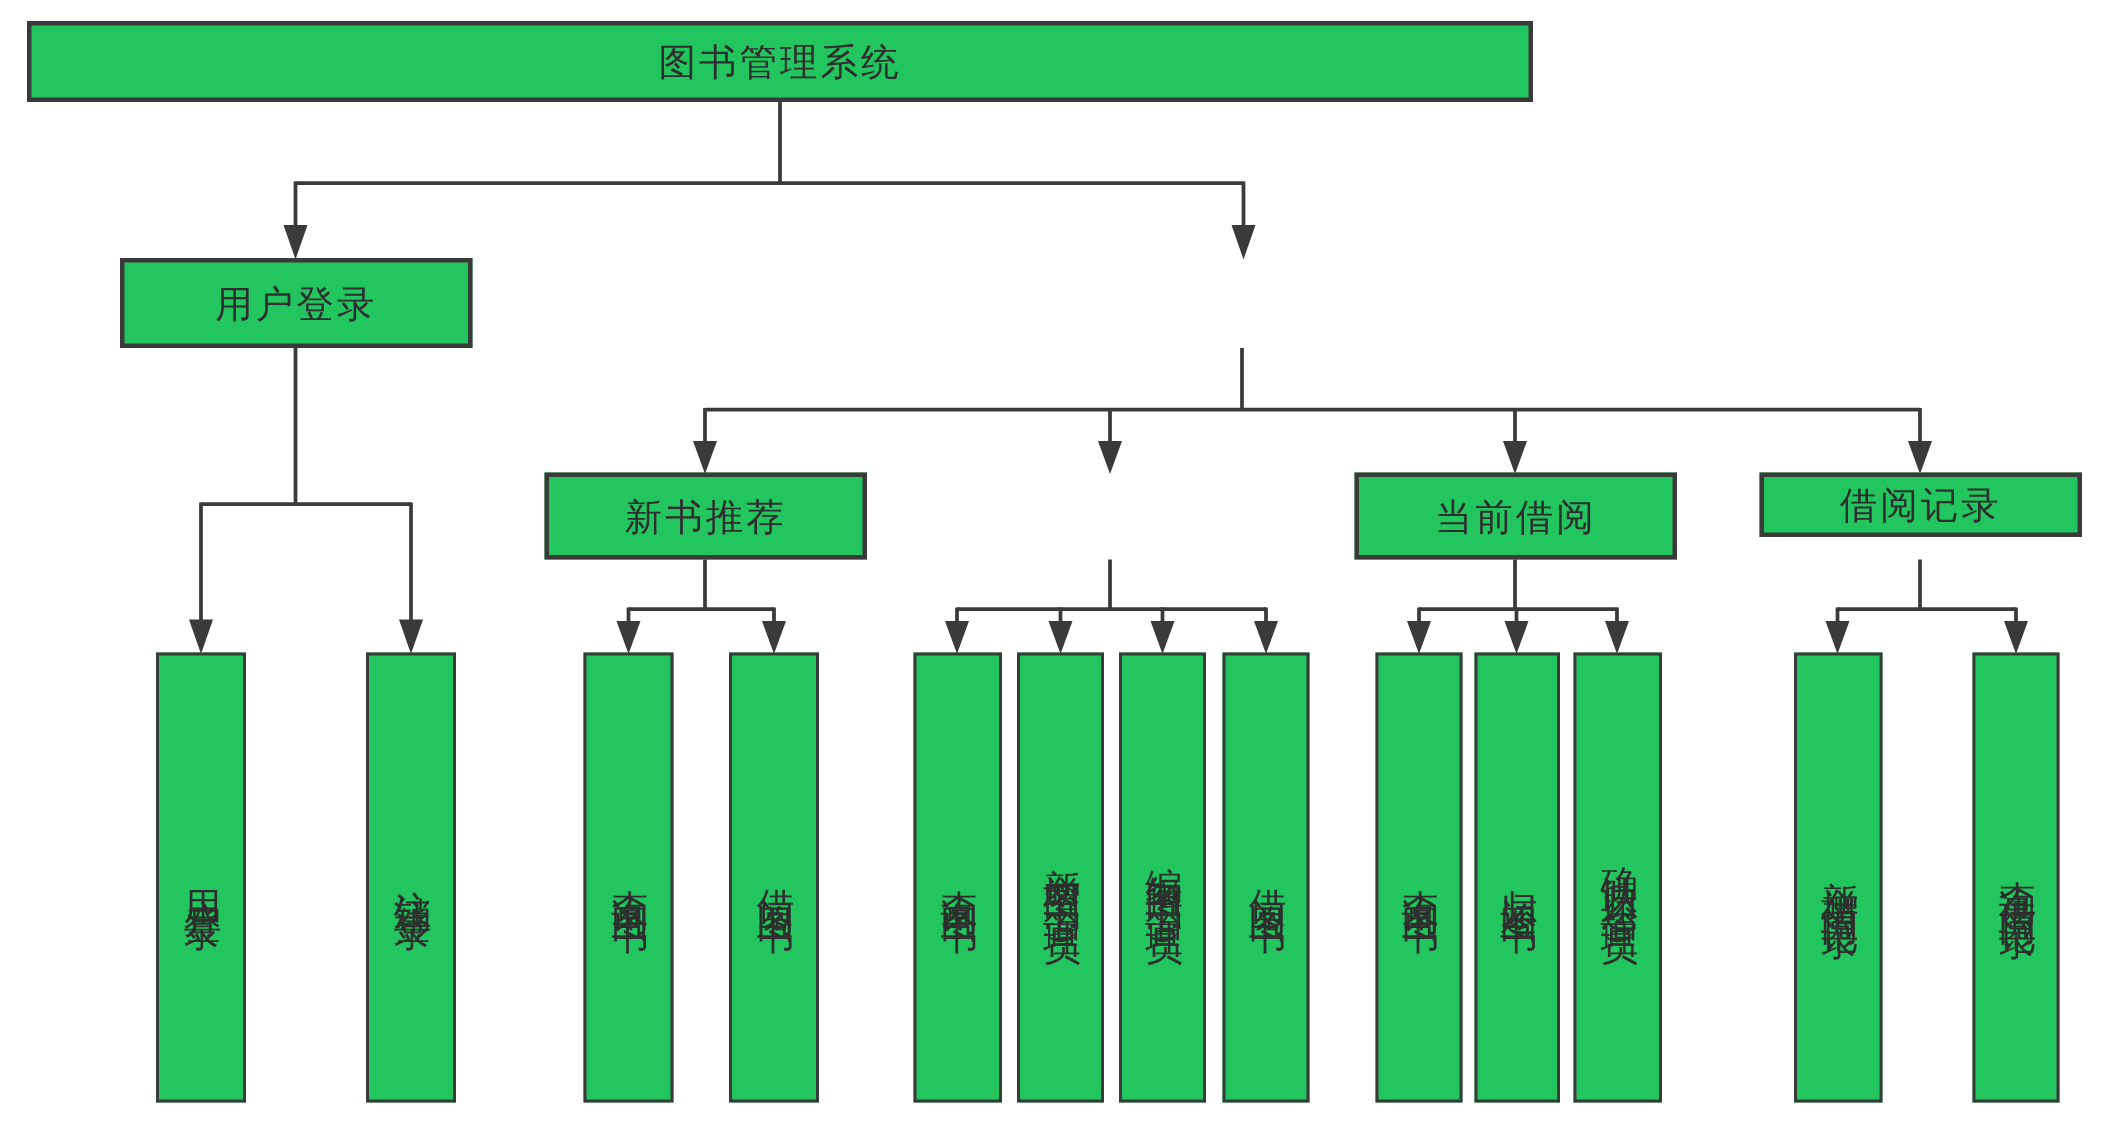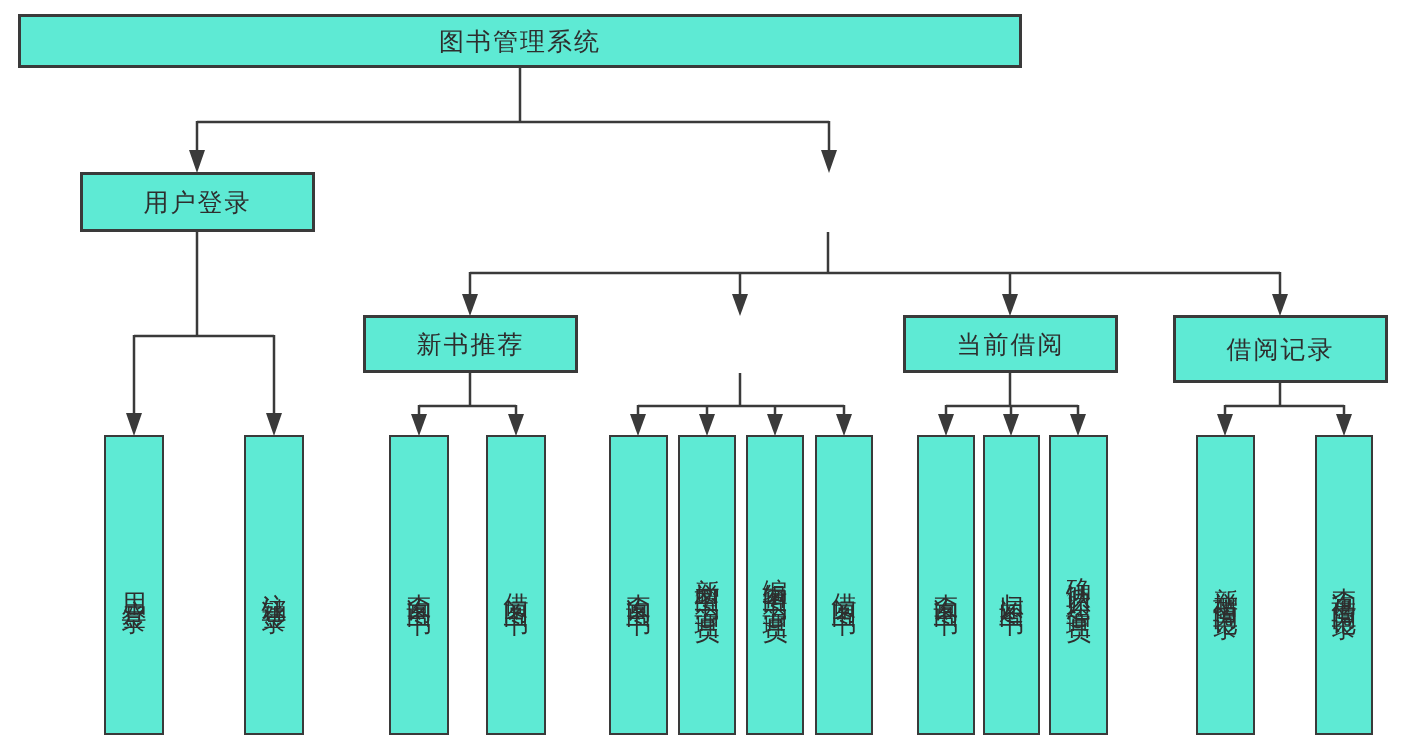--- a/index.html
+++ b/index.html
@@ -16,21 +16,21 @@
     overflow: hidden;
   }
   #connectors {
     position: absolute;
     left: 0; top: 0;
     width: 1405px; height: 747px;
   }
   .box {
     position: absolute;
     box-sizing: border-box;
-    background: #5eead4;
+    background: #22c55e;
     border: 3px solid #3a3a3a;
     color: #2e2e2e;
     display: flex;
     align-items: center;
     justify-content: center;
     font-size: 25px;
     letter-spacing: 2px;
     z-index: 2;
   }
   .vbox {
@@ -40,21 +40,21 @@
     line-height: 1;
     border-width: 2.5px;
   }
   
   #node-root        { left: 18px;   top: 14px;  width: 1004px; height: 54px; }
   #node-user-login  { left: 80px;   top: 172px; width: 235px;  height: 60px; }
   #node-book-mgmt   { left: 711px;  top: 172px; width: 233px;  height: 60px; }
   #node-new-rec     { left: 363px;  top: 315px; width: 215px;  height: 58px; }
   #node-borrowing   { left: 633px;  top: 315px; width: 215px;  height: 58px; }
   #node-current     { left: 903px;  top: 315px; width: 215px;  height: 58px; text-align: center; }
-  #node-records     { left: 1173px; top: 315px; width: 215px;  height: 68px; }
+  #node-records     { left: 1173px; top: 315px; width: 215px;  height: 43px; }
   #leaf-u1 { left: 104px;  top: 435px; width: 60px; height: 300px; }
   #leaf-u2 { left: 244px;  top: 435px; width: 60px; height: 300px; }
   #leaf-n1 { left: 389px;  top: 435px; width: 60px; height: 300px; }
   #leaf-n2 { left: 486px;  top: 435px; width: 60px; height: 300px; }
   #leaf-b1 { left: 609px;  top: 435px; width: 59px; height: 300px; }
   #leaf-b2 { left: 678px;  top: 435px; width: 58px; height: 300px; }
   #leaf-b3 { left: 746px;  top: 435px; width: 58px; height: 300px; }
   #leaf-b4 { left: 815px;  top: 435px; width: 58px; height: 300px; }
   #leaf-c1 { left: 917px;  top: 435px; width: 58px; height: 300px; }
   #leaf-c2 { left: 983px;  top: 435px; width: 57px; height: 300px; }

